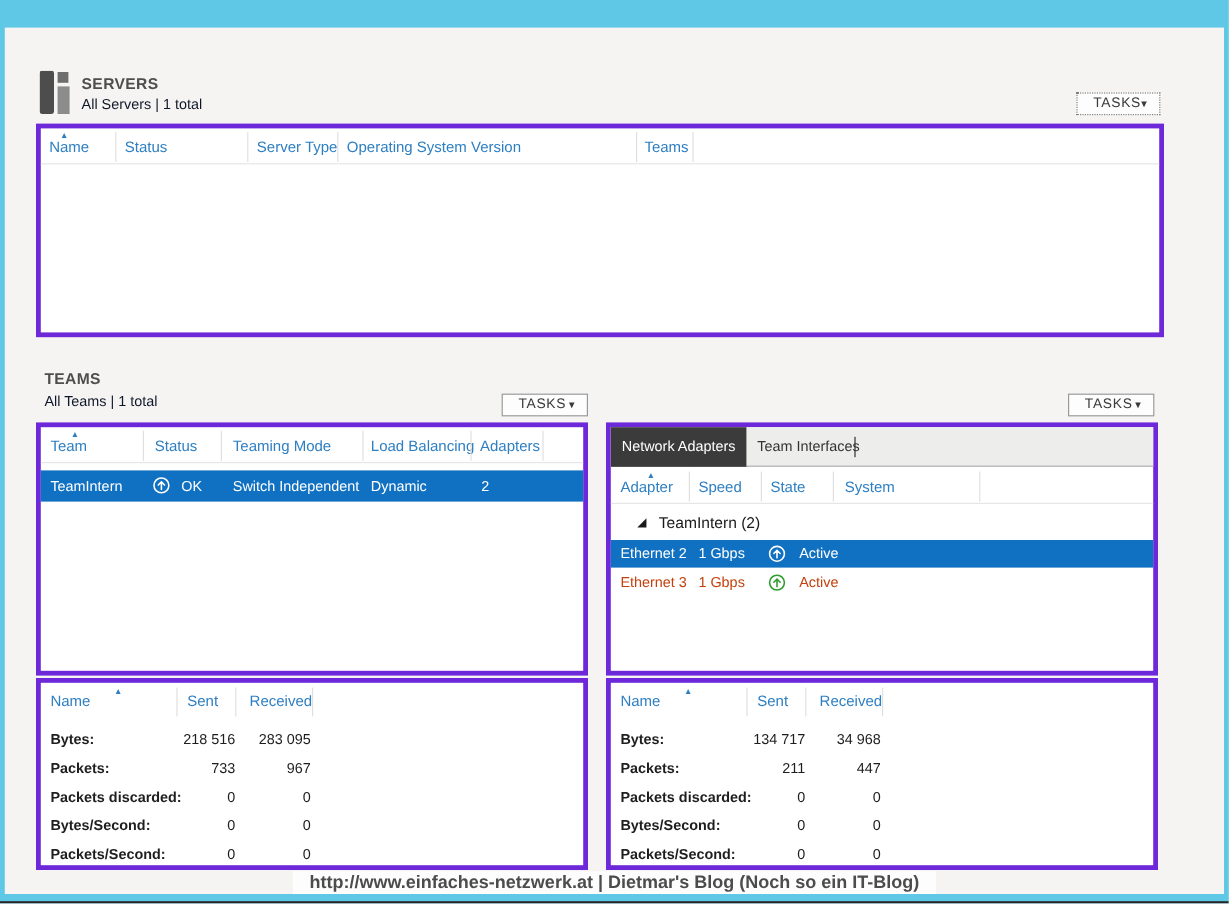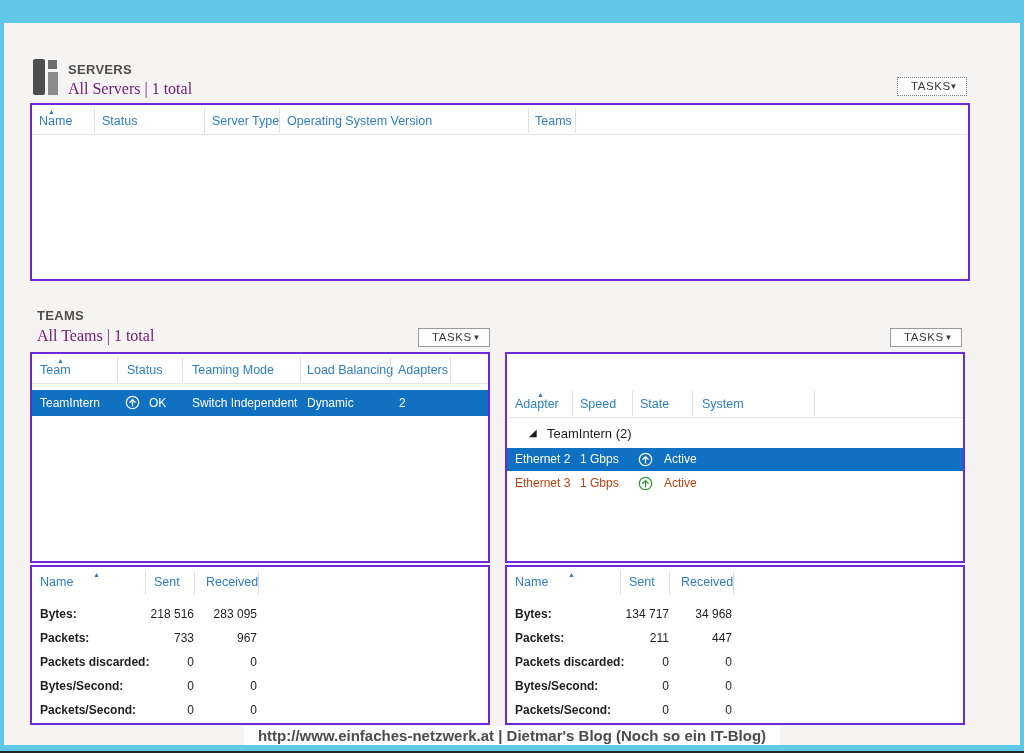--- a/index.html
+++ b/index.html
@@ -17,28 +17,28 @@
   .winbtn.close { background:#c1584e; }
   .glyph-min { position:absolute; left:9px; top:9px; width:13px; height:3px; background:#101010; }
   .glyph-max { position:absolute; left:11px; top:4px; width:10px; height:10px; border:2px solid #101010; background:transparent; }
   .glyph-close { display:block; text-align:center; line-height:17px; font-size:12px; font-weight:bold; color:#101010; }
 
   
   .content { left:4px; top:23px; width:1016px; height:722px; background:#f5f4f2; }
   .bottom-dark { left:0; top:751px; width:1024px; height:2px; background:#262626; }
 
   .section-title { font-size:13px; font-weight:bold; color:#4e4e4e; letter-spacing:.3px; white-space:nowrap; }
-  .section-sub { font-size:16px; color:#701a75; white-space:nowrap;font-family:Liberation Serif, serif; }
+  .section-sub { font-size:12px; color:#0f172a; white-space:nowrap; }
 
   .tasks { background:#fdfdfd; border:1px solid #9a9a9a; font-size:11.5px; color:#3a3a3a;
            letter-spacing:.6px; line-height:17px; padding-left:13px; cursor:default; }
   .tasks.dotted { border:1px dotted #7f7f7f; }
   .tasks .dd { position:absolute; right:8px; top:1px; font-size:8px; color:#3a3a3a; line-height:16px; }
 
-  .tbl { background:#ffffff; border:2px solid #6d28d9; }
+  .tbl { background:#ffffff; border:4px solid #6d28d9; }
   .hdr { position:absolute; left:0; top:0; right:0; height:30px; border-bottom:1px solid #e6e6e6; }
   .hcell { position:absolute; top:9px; font-size:12.5px; color:#2e7fc2; white-space:nowrap; cursor:default; }
   .hsep { position:absolute; top:3px; height:25px; width:1px; background:#e0e0e0; }
   .sort { position:absolute; font-size:7px; color:#2e7fc2; line-height:7px; }
 
   .sel-row { position:absolute; left:0; right:0; background:#1070c1; color:#ffffff; }
   .row-plain { position:absolute; left:0; right:0; color:#c2410c; }
   .cell { position:absolute; top:0; font-size:12px; white-space:nowrap; line-height:26px; }
   .cell23 { position:absolute; top:0; font-size:12px; white-space:nowrap; line-height:23px; }
 
@@ -176,20 +176,25 @@
     </div>
   </div>
 
   <div class="abs section-title" style="left:512px; top:308px;margin-top:47px;">ADAPTERS AND INTERFACES</div>
   <div class="abs tasks" style="left:890px; top:328px; width:72px; height:19px;">
     <span>TASKS</span>
     <span class="dd">▼</span>
   </div>
 
   <div class="abs tbl" style="left:505px; top:352px; width:460px; height:211px;">
+    <div class="tabstrip">
+      <div class="tab-dark">Network Adapters</div>
+      <div class="tab-light">Team Interfaces</div>
+      <div class="caret-line"></div>
+    </div>
     <div class="hdr" style="top:34px;">
       <span class="sort" style="left:30px; top:3px;">▲</span>
       <span class="hcell" style="left:8px;">Adapter</span>
       <span class="hcell" style="left:73px;">Speed</span>
       <span class="hcell" style="left:133px;">State</span>
       <span class="hcell" style="left:195px;">System</span>
       <span class="hsep" style="left:65px;"></span>
       <span class="hsep" style="left:125px;"></span>
       <span class="hsep" style="left:185px;"></span>
       <span class="hsep" style="left:307px;"></span>

